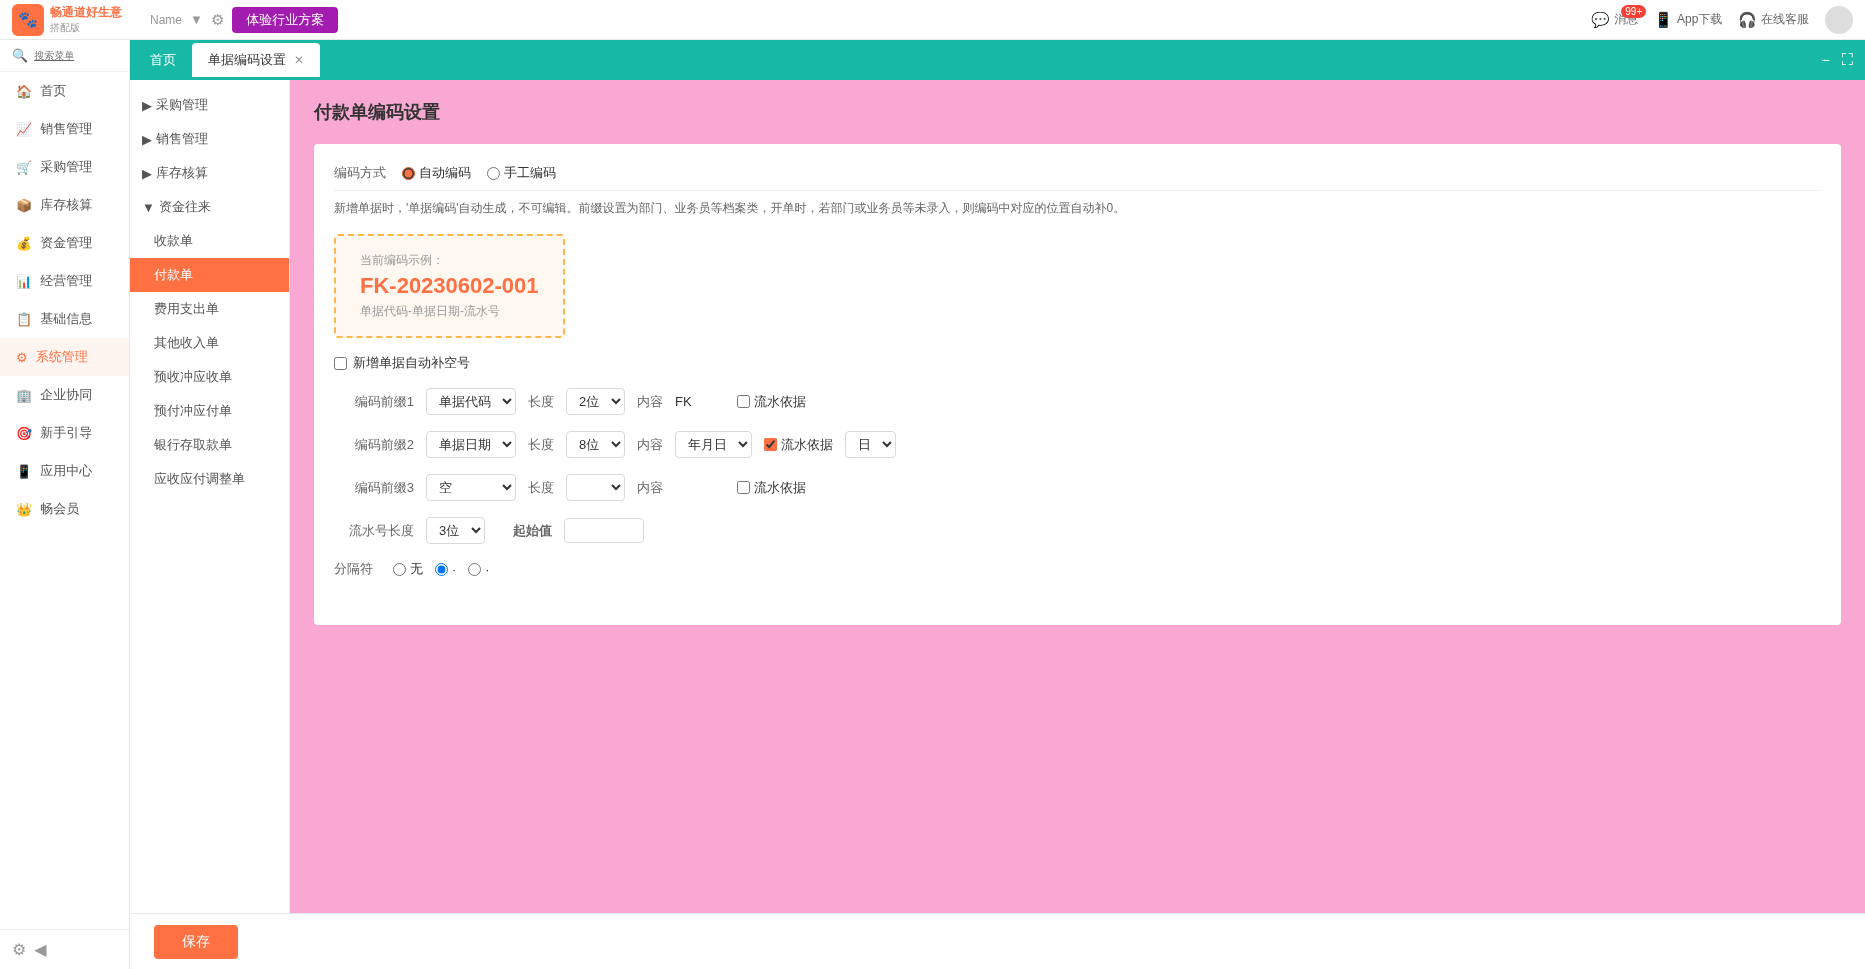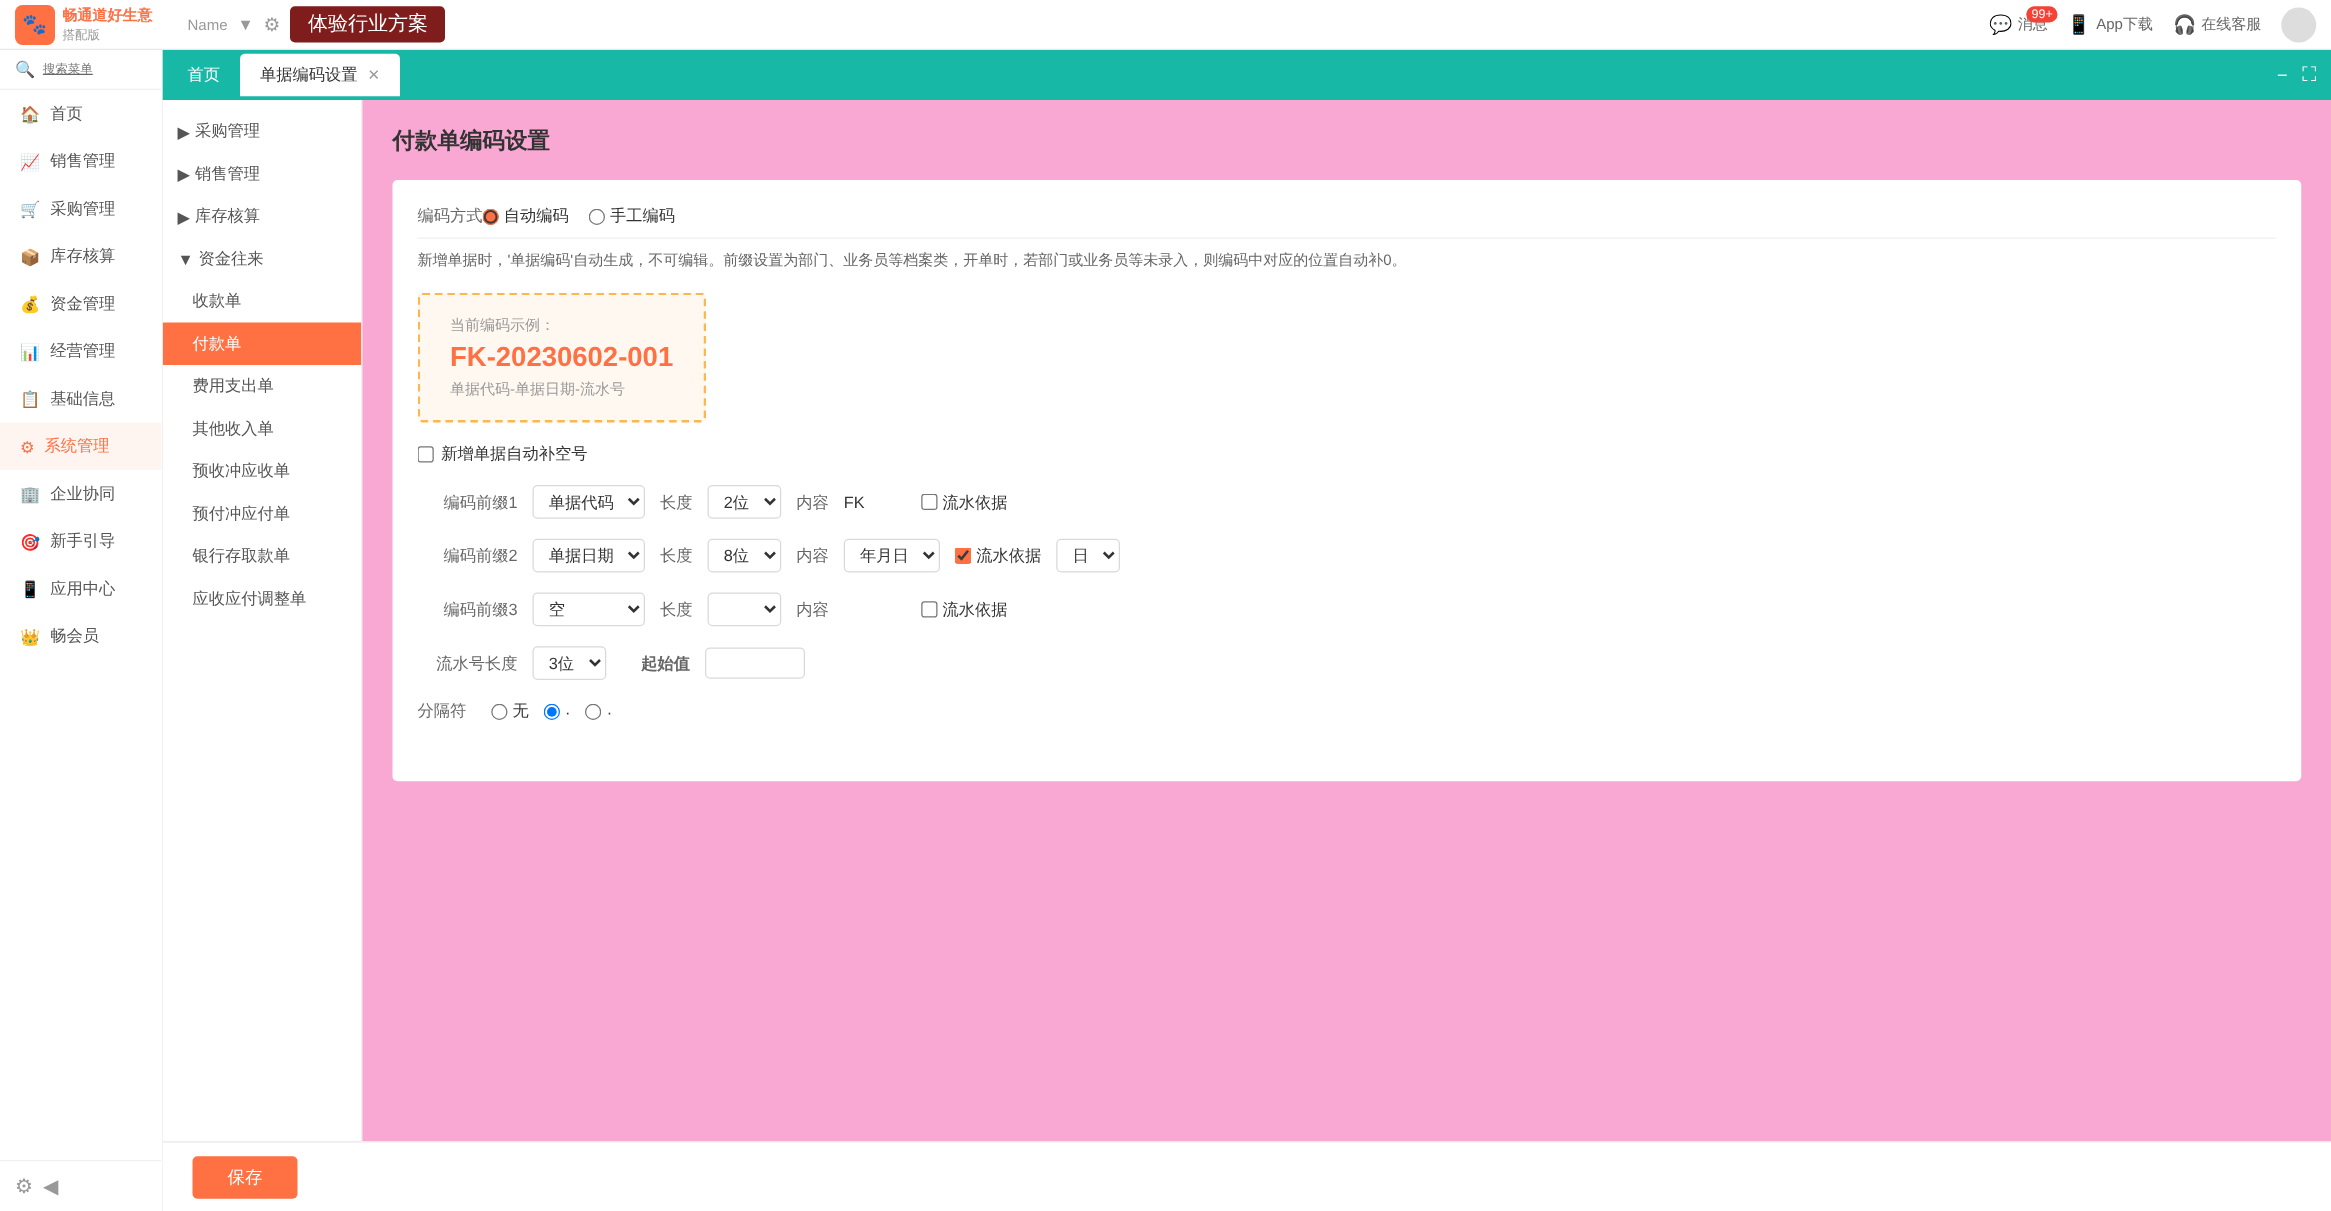--- a/index.html
+++ b/index.html
@@ -1,21 +1,21 @@
 <!DOCTYPE html>
 <html><head>
   <meta charset="utf-8">
   <style>
     * { box-sizing: border-box; margin: 0; padding: 0; }
     body { font-family: 'Microsoft YaHei', Arial, sans-serif; font-size: 13px; background: #f5f5f5; color: #333; display: flex; flex-direction: column; height: 100vh; overflow: hidden; }
 
     
     .top-bar { height: 40px; background: #fff; border-bottom: 1px solid #e8e8e8; display: flex; align-items: center; padding: 0 12px; gap: 8px; position: relative; z-index: 100; }
     .top-bar-left { display: flex; align-items: center; gap: 8px; flex: 1; }
-    .top-bar-btn { background: #7f1d1d; color: #fff; border: none; border-radius: 4px; padding: 4px 14px; cursor: pointer; font-size: 16px; }
+    .top-bar-btn { background: #a21caf; color: #fff; border: none; border-radius: 4px; padding: 4px 14px; cursor: pointer; font-size: 13px; }
     .top-bar-right { display: flex; align-items: center; gap: 16px; }
     .top-bar-icon-group { display: flex; align-items: center; gap: 4px; color: #666; font-size: 12px; cursor: pointer; position: relative; }
     .badge { background: #f44336; color: #fff; border-radius: 10px; font-size: 10px; padding: 1px 4px; position: absolute; top: -6px; right: -8px; }
     .user-avatar { width: 28px; height: 28px; border-radius: 50%; background: #ddd; }
 
     
     .main-layout { display: flex; flex: 1; overflow: hidden; }
 
     
     .sidebar { width: 130px; background: #fff; border-right: 1px solid #e8e8e8; display: flex; flex-direction: column; overflow-y: auto; }
@@ -45,21 +45,21 @@
     .sec-sidebar-item.active { color: #fff; background: #ff7043; }
 
     
     .page-content { flex: 1; overflow-y: auto; padding: 20px 24px; background: #f9a8d4; }
     .page-title { font-size: 18px; font-weight: bold; color: #333; margin-bottom: 20px; }
 
     
     .card { background: #fff; border-radius: 4px; padding: 20px; margin-bottom: 16px; }
 
     
-    .encoding-mode { display: flex; align-items: center; gap: 0; margin-bottom: 4px; }
+    .encoding-mode { display: flex; align-items: center; gap: 16px; margin-bottom: 4px; }
     .encoding-mode-label { color: #666; font-size: 13px; }
     .radio-group { display: flex; align-items: center; gap: 16px; }
     .radio-item { display: flex; align-items: center; gap: 4px; cursor: pointer; font-size: 13px; color: #333; }
     .radio-item input[type=radio] { accent-color: #ff7043; }
 
     
     .info-text { font-size: 12px; color: #666; margin-bottom: 16px; line-height: 1.6; }
 
     
     .preview-box { border: 2px dashed #ffb74d; background: #fff8f0; border-radius: 4px; padding: 16px 24px; display: inline-block; margin-bottom: 16px; }

